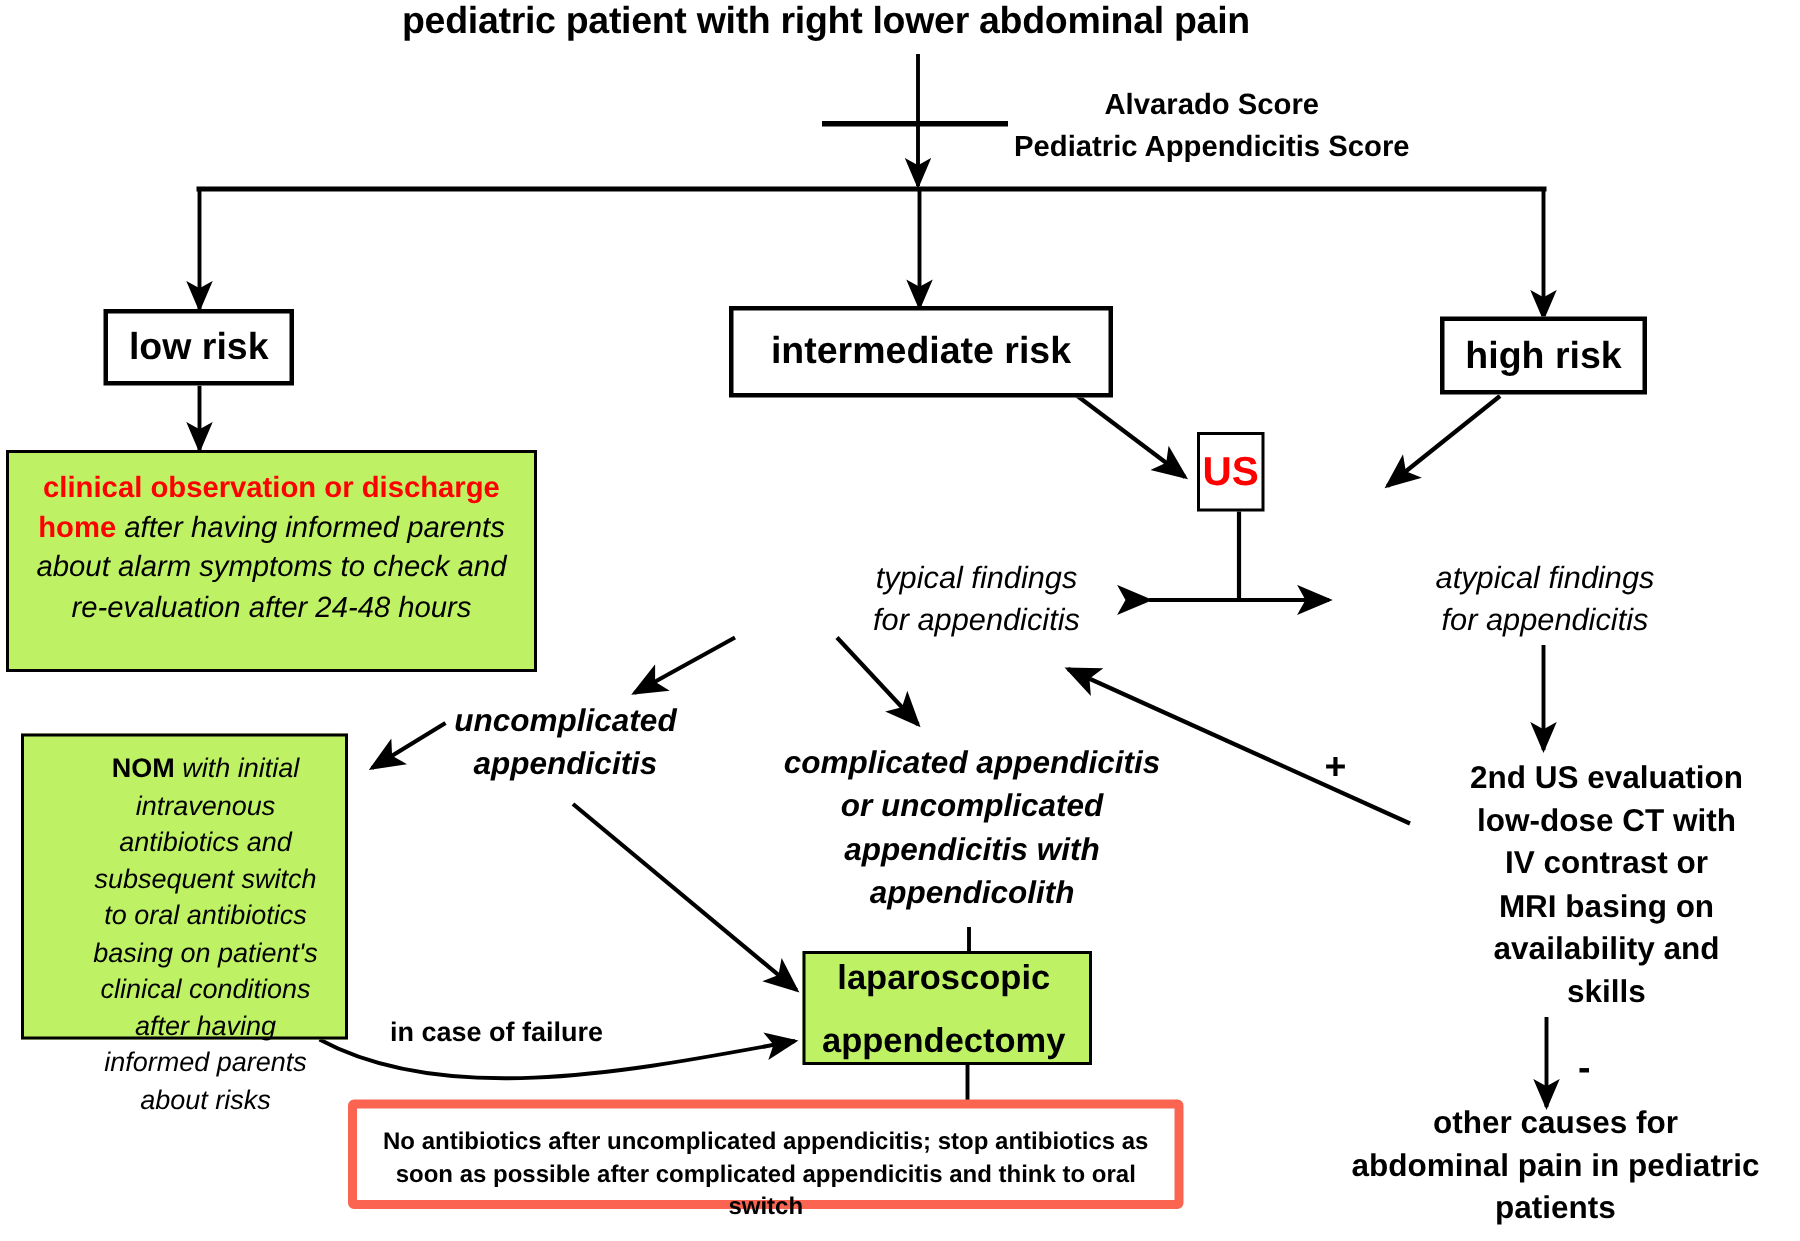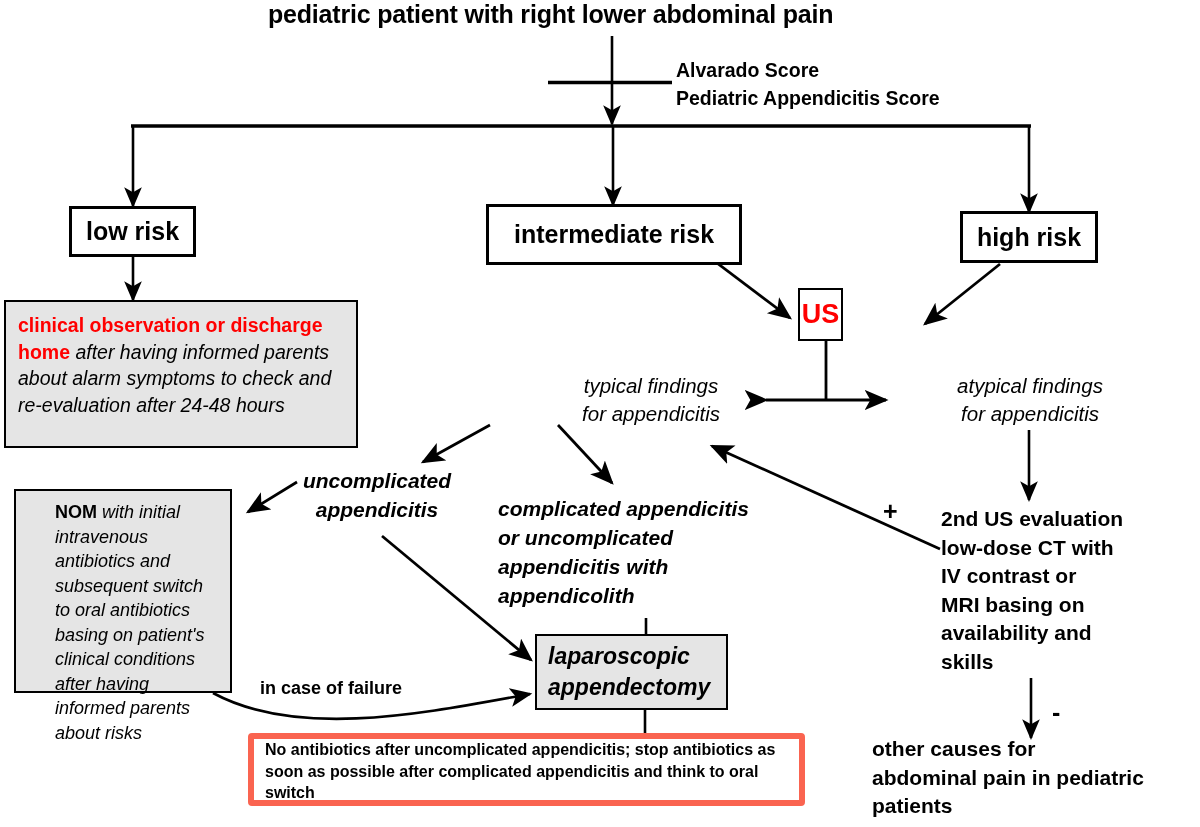--- a/index.html
+++ b/index.html
@@ -11,21 +11,21 @@
     font-family: "Liberation Sans", sans-serif;
     color: #000000;
   }
   #canvas {
     position: relative;
     width: 1200px;
     height: 827px;
     background: #ffffff;
     overflow: hidden;
   }
-  .abs { position: absolute; }
+  .abs { position: absolute; text-align: center; }
   svg.lines {
     position: absolute;
     left: 0; top: 0;
     width: 1200px;
     height: 827px;
     pointer-events: none;
   }
   
   .title {
     font-weight: bold;
@@ -47,21 +47,21 @@
   .riskbox {
     border: 3.5px solid #000;
     background: #fff;
     display: flex;
     align-items: center;
     justify-content: center;
     box-sizing: border-box;
   }
   .plainbox {
     border: 2px solid #000;
-    background: #e5e5e5;
+    background: #bef264;
     box-sizing: border-box;
   }
   .usbox {
     border: 2.5px solid #000;
     background: #fff;
     display: flex;
     align-items: center;
     justify-content: center;
     box-sizing: border-box;
   }
@@ -107,22 +107,21 @@
     line-height: 1;
   }
   .failure-label {
     font-weight: bold;
     font-size: 18px;
     white-space: nowrap;
   }
   .lapbox-text {
     font-weight: bold;
     font-size: 23px;
-    line-height: 31px;
-    font-style: italic;
+    line-height: 42px;
   }
   
   .redbox {
     border: 6px solid #fa6450;
     border-radius: 4px;
     background: #fff;
     box-sizing: border-box;
   }
   .redbox-text {
     font-weight: bold;
@@ -250,17 +249,17 @@
 MRI basing on
 availability and
 skills</div>
 
   <div class="abs sign" style="left:1052px; top:700px;">-</div>
 
   <div class="abs boldplain" style="left:872px; top:735px; width:330px; white-space:pre-line;">other causes for
 abdominal pain in pediatric
 patients</div>
 
-  <div class="abs redbox" style="left:248px; top:733px; width:557px; height:73px; padding:0 11px;">
+  <div class="abs redbox" style="left:232px; top:733px; width:557px; height:73px; padding:12px 11px;">
     <div class="redbox-text">No antibiotics after uncomplicated appendicitis; stop antibiotics as soon as possible after complicated appendicitis and think to oral switch</div>
   </div>
 
 </div>
 
 </body></html>

